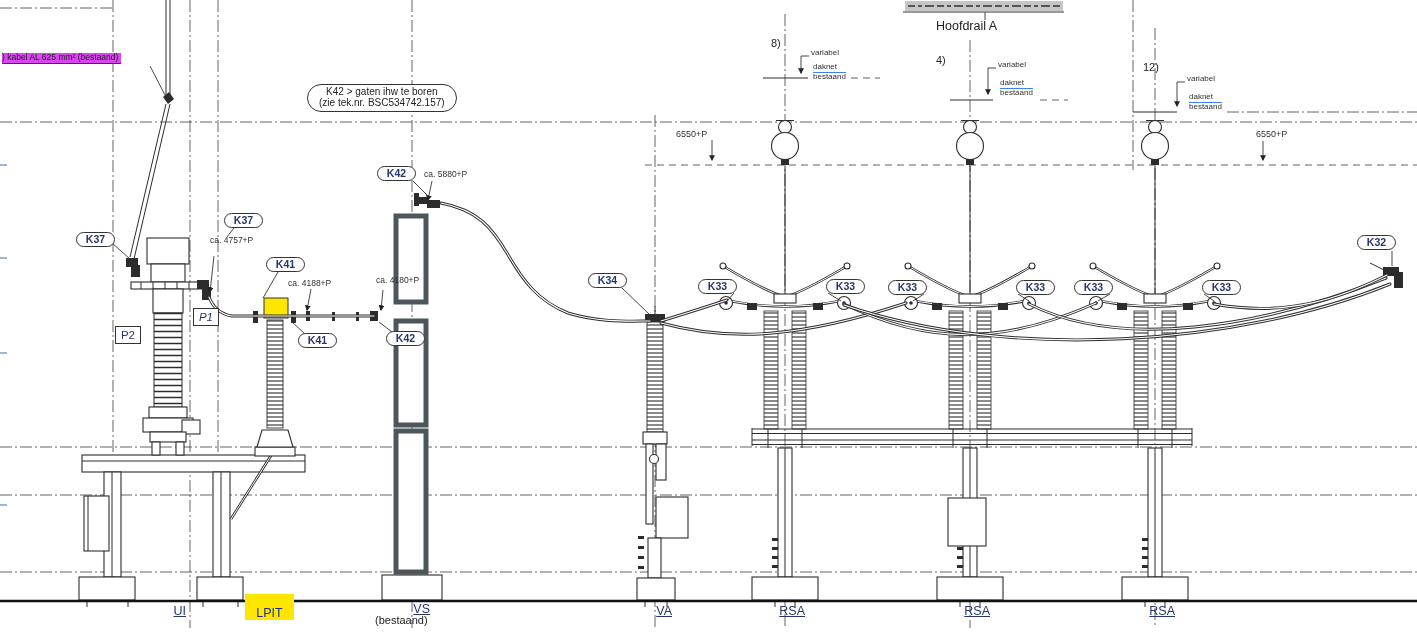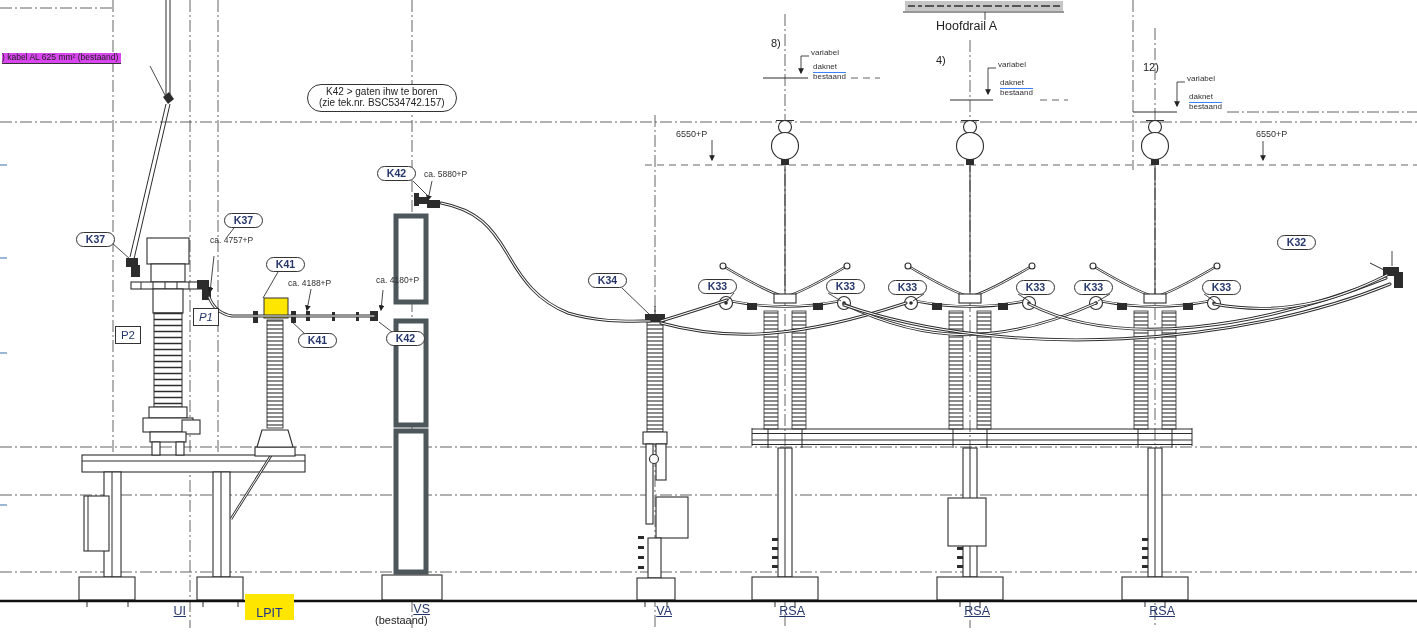--- a/index.html
+++ b/index.html
@@ -307,21 +307,21 @@
       <div class="ann oval" style="left: 298px; top: 333px;">K41</div>
       <div class="ann oval" style="left: 377px; top: 166px;">K42</div>
       <div class="ann oval" style="left: 386px; top: 331px;">K42</div>
       <div class="ann oval" style="left: 588px; top: 273px;">K34</div>
       <div class="ann oval" style="left: 698px; top: 279px;">K33</div>
       <div class="ann oval" style="left: 826px; top: 279px;">K33</div>
       <div class="ann oval" style="left: 888px; top: 280px;">K33</div>
       <div class="ann oval" style="left: 1016px; top: 280px;">K33</div>
       <div class="ann oval" style="left: 1074px; top: 280px;">K33</div>
       <div class="ann oval" style="left: 1202px; top: 280px;">K33</div>
-      <div class="ann oval" style="left: 1277px; top: 235px;">K32</div>
+      <div class="ann oval" style="left: 1357px; top: 235px;">K32</div>
       <div class="ann boxl" style="left: 115px; top: 326px;">P2</div>
       <div class="ann boxl" style="left: 193px; top: 308px; font-style: italic;">P1</div>
       <div class="ann dim" style="left: 210px; top: 236px;">ca. 4757+P</div>
       <div class="ann dim" style="left: 288px; top: 279px;">ca. 4188+P</div>
       <div class="ann dim" style="left: 424px; top: 170px;">ca. 5880+P</div>
       <div class="ann dim" style="left: 376px; top: 276px;">ca. 4180+P</div>
       <div class="ann dim" style="left: 676px; top: 130px; font-size: 9px;">6550+P</div>
       <div class="ann dim" style="left: 1256px; top: 130px; font-size: 9px;">6550+P</div>
       <div class="ann num" style="left: 771px; top: 38px;">8)</div>
       <div class="ann num" style="left: 936px; top: 55px;">4)</div>

